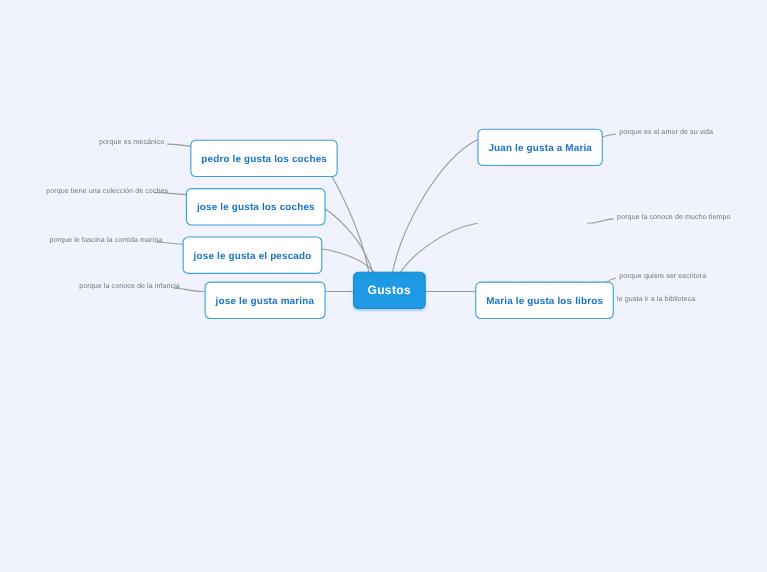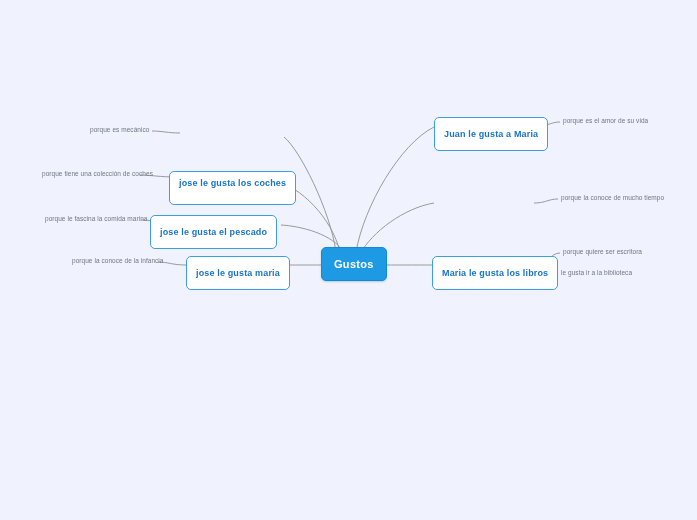--- a/index.html
+++ b/index.html
@@ -96,31 +96,34 @@
 
       <path d="M 537 265 C 548 265 550 253 560 253"></path>
       <path d="M 537 265 C 548 265 550 274 558 274"></path>
     </g>
   </svg>
 
   <div class="node node-root" style="left:321px; top:247px;">
     <span>Gustos</span>
   </div>
 
+  <div class="node node-branch" style="left:173px; top:127px;">
+    <span>pedro le gusta los coches</span>
+  </div>
 
-  <div class="node node-branch" style="left:169px; top:171px;align-items:flex-end;">
+  <div class="node node-branch" style="left:169px; top:171px;">
     <span>jose le gusta los coches</span>
   </div>
 
-  <div class="node node-branch" style="left:150px; top:215px;">
+  <div class="node node-branch" style="left:166px; top:215px;">
     <span>jose le gusta el pescado</span>
   </div>
 
   <div class="node node-branch" style="left:186px; top:256px;">
-    <span>jose le gusta maria</span>
+    <span>jose le gusta marina</span>
   </div>
 
   <div class="node node-branch" style="left:434px; top:117px;">
     <span>Juan le gusta a Maria</span>
   </div>
 
 
   <div class="node node-branch" style="left:432px; top:256px;text-align:right;">
     <span>Maria le gusta los libros</span>
   </div>

